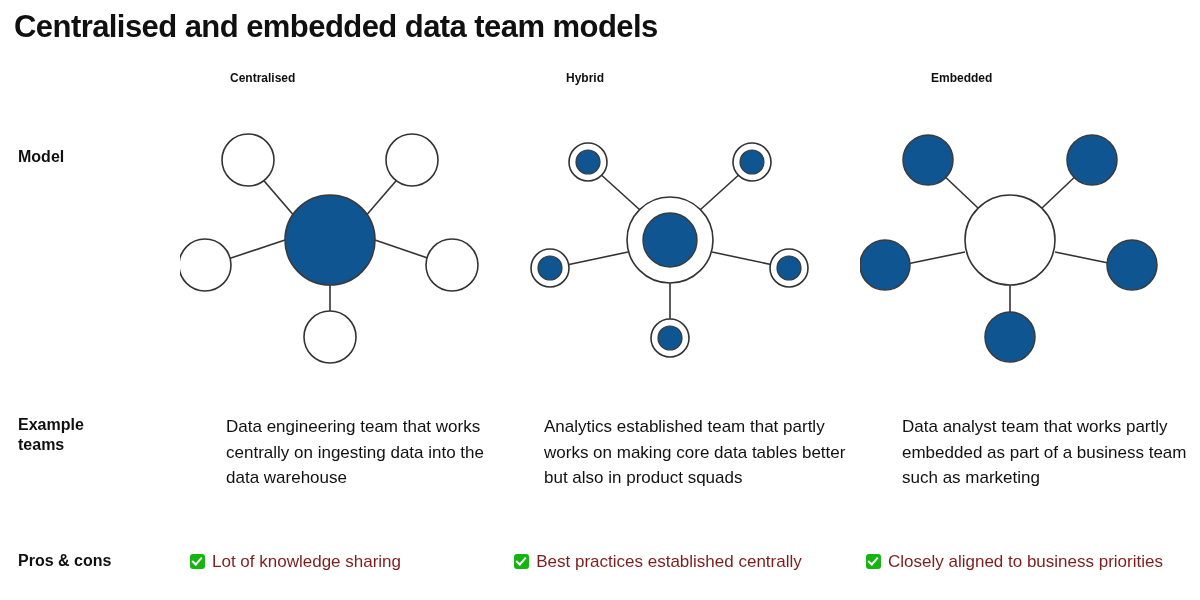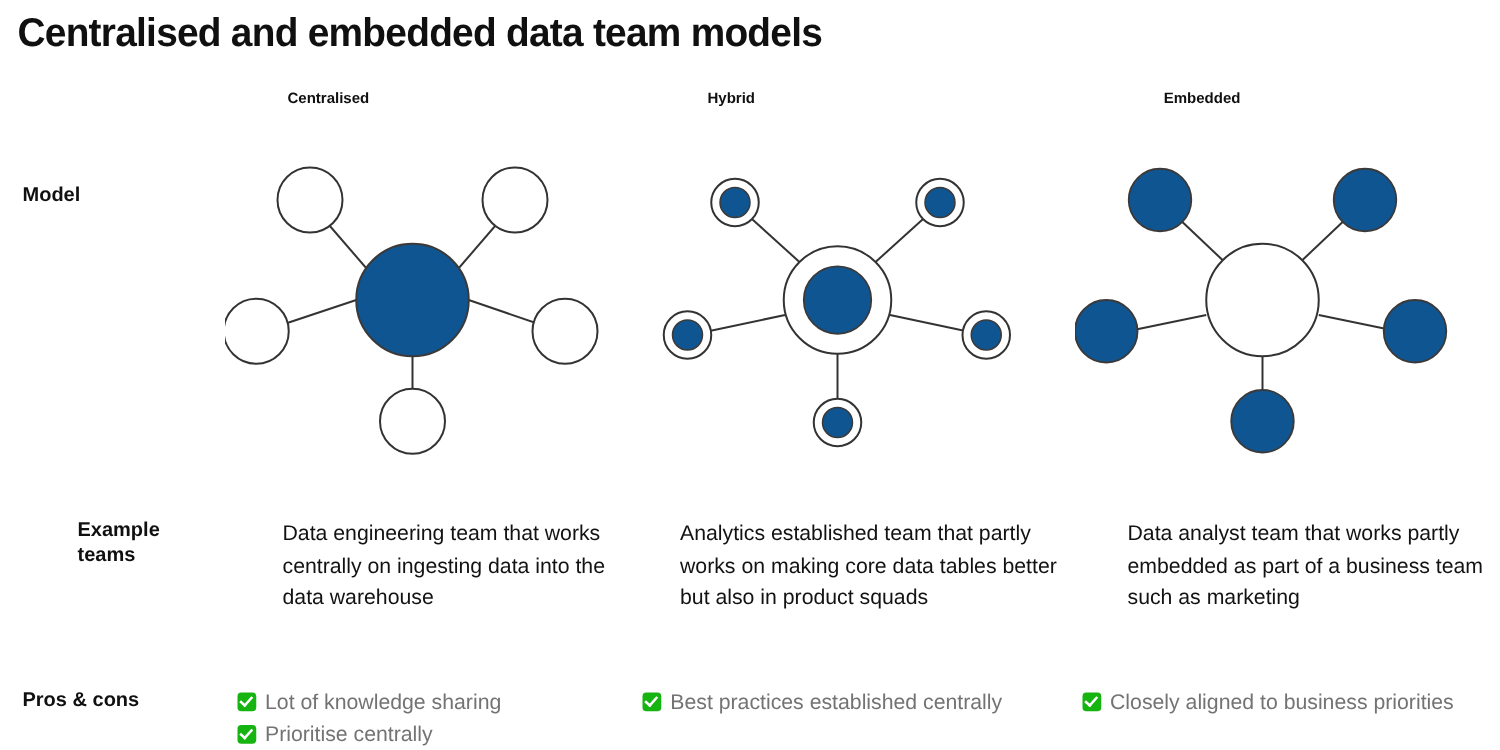--- a/index.html
+++ b/index.html
@@ -36,21 +36,21 @@
 
   .row-label{
     position:absolute;
     left:18px;
     font-size:16px;
     font-weight:bold;
     color:#101010;
     line-height:1.28;
   }
   #row-label-model{top:135px;margin-top:12px;}
-  #row-label-example{top:415px;margin-left:44px;}
+  #row-label-example{top:415px;}
   #row-label-pros{top:551px;}
 
   .diagram{
     position:absolute;
     top:110px;
     width:300px;height:270px;
   }
   #diagram-centralised{left:180px;}
   #diagram-hybrid{left:520px;}
   #diagram-embedded{left:860px;}
@@ -64,21 +64,21 @@
     margin-left:36px;
   }
   #example-0{left:190px;top:414px;width:290px;}
   #example-1{left:508px;top:414px;width:320px;}
   #example-2{left:866px;top:414px;width:320px;}
 
   .pros-cell{
     position:absolute;
     font-size:17px;
     line-height:1.52;
-    color:#737373;
+    color:#7f1d1d;
   }
   #pros-0{left:190px;top:549px;width:300px;}
   #pros-1{left:508px;top:549px;width:300px;text-align:center;}
   #pros-2{left:866px;top:549px;width:320px;}
 
   .pros-line{display:block;}
   .check{
     display:inline-block;
     width:15px;height:15px;
     border-radius:3px;
@@ -175,21 +175,20 @@
     <circle cx="150" cy="227" r="25" fill="#0f5592" stroke="#3a3a3a" stroke-width="1.5"></circle>
   </svg>
 </div>
 
 <div class="cell-text" id="example-0">Data engineering team that works centrally on ingesting data into the data warehouse</div>
 <div class="cell-text" id="example-1">Analytics established team that partly works on making core data tables better but also in product squads</div>
 <div class="cell-text" id="example-2">Data analyst team that works partly embedded as part of a business team such as marketing</div>
 
 <div class="pros-cell" id="pros-0">
   <span class="pros-line"><span class="check"></span><span class="pros-text">Lot of knowledge sharing</span></span>
-  <span class="pros-line"><span class="check"></span><span class="pros-text">Prioritise centrally</span></span>
 </div>
 
 <div class="pros-cell" id="pros-1">
   <span class="pros-line"><span class="check"></span><span class="pros-text">Best practices established centrally</span></span>
 </div>
 
 <div class="pros-cell" id="pros-2">
   <span class="pros-line"><span class="check"></span><span class="pros-text">Closely aligned to business priorities</span></span>
 </div>
 

